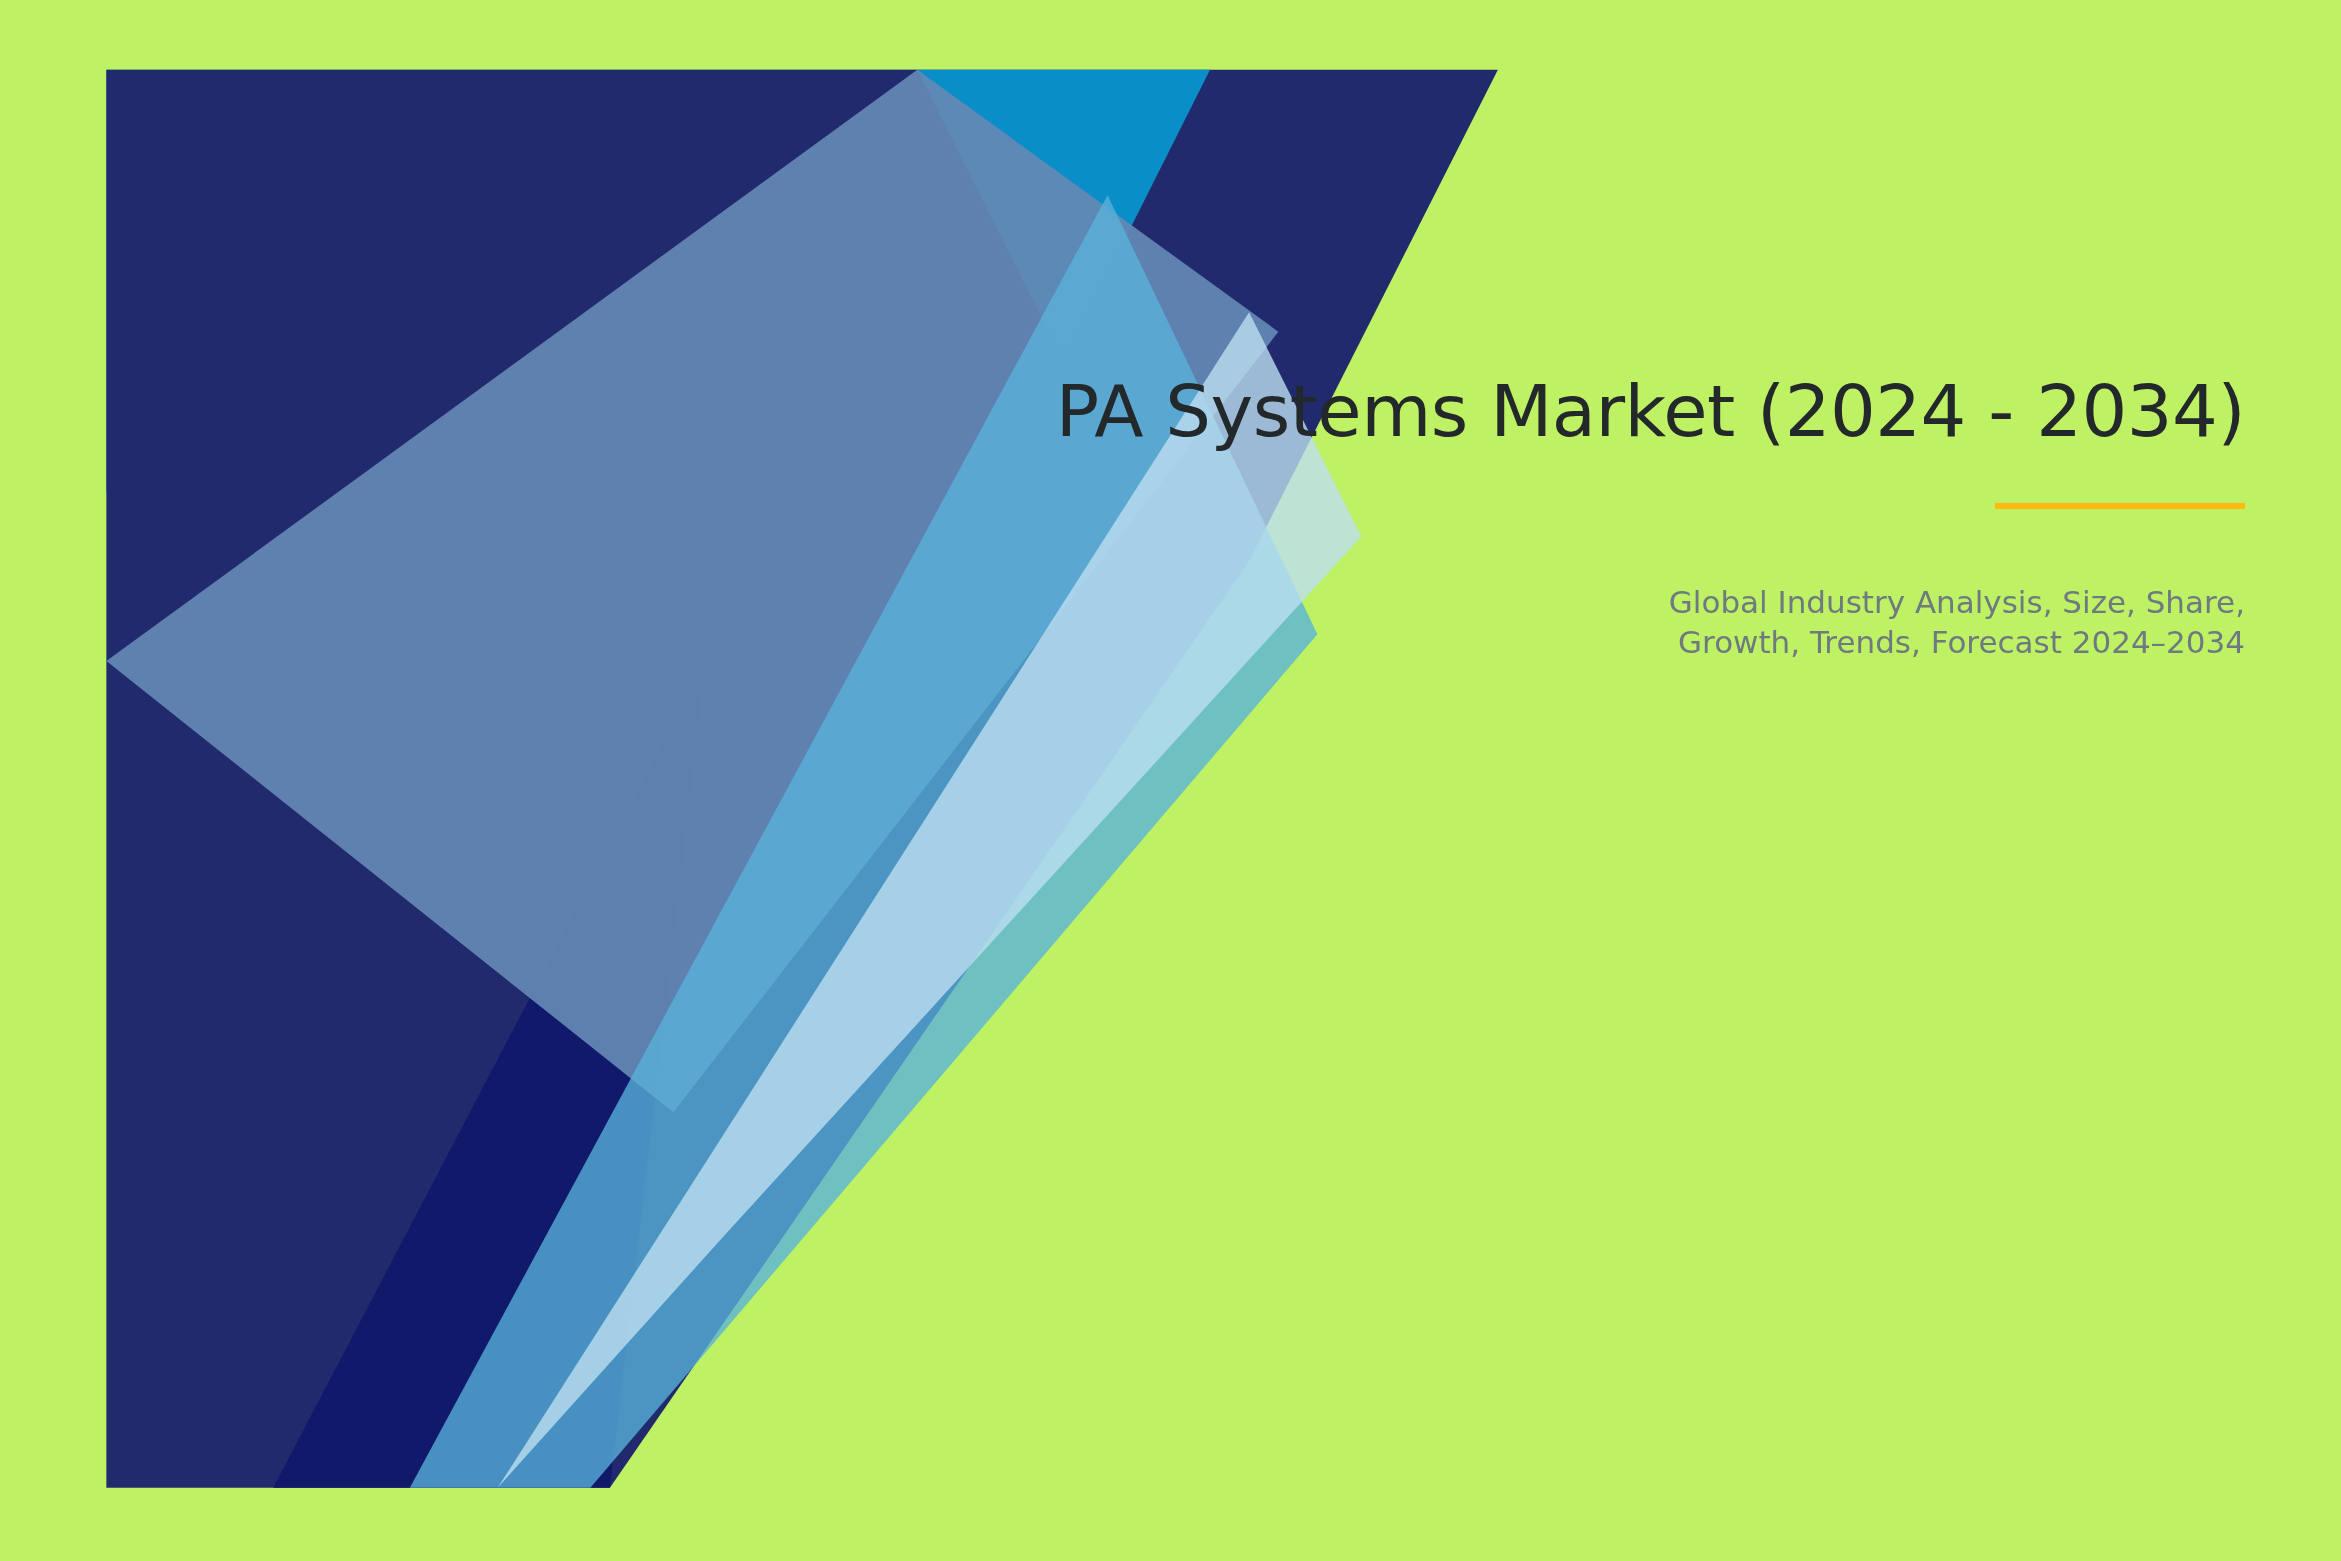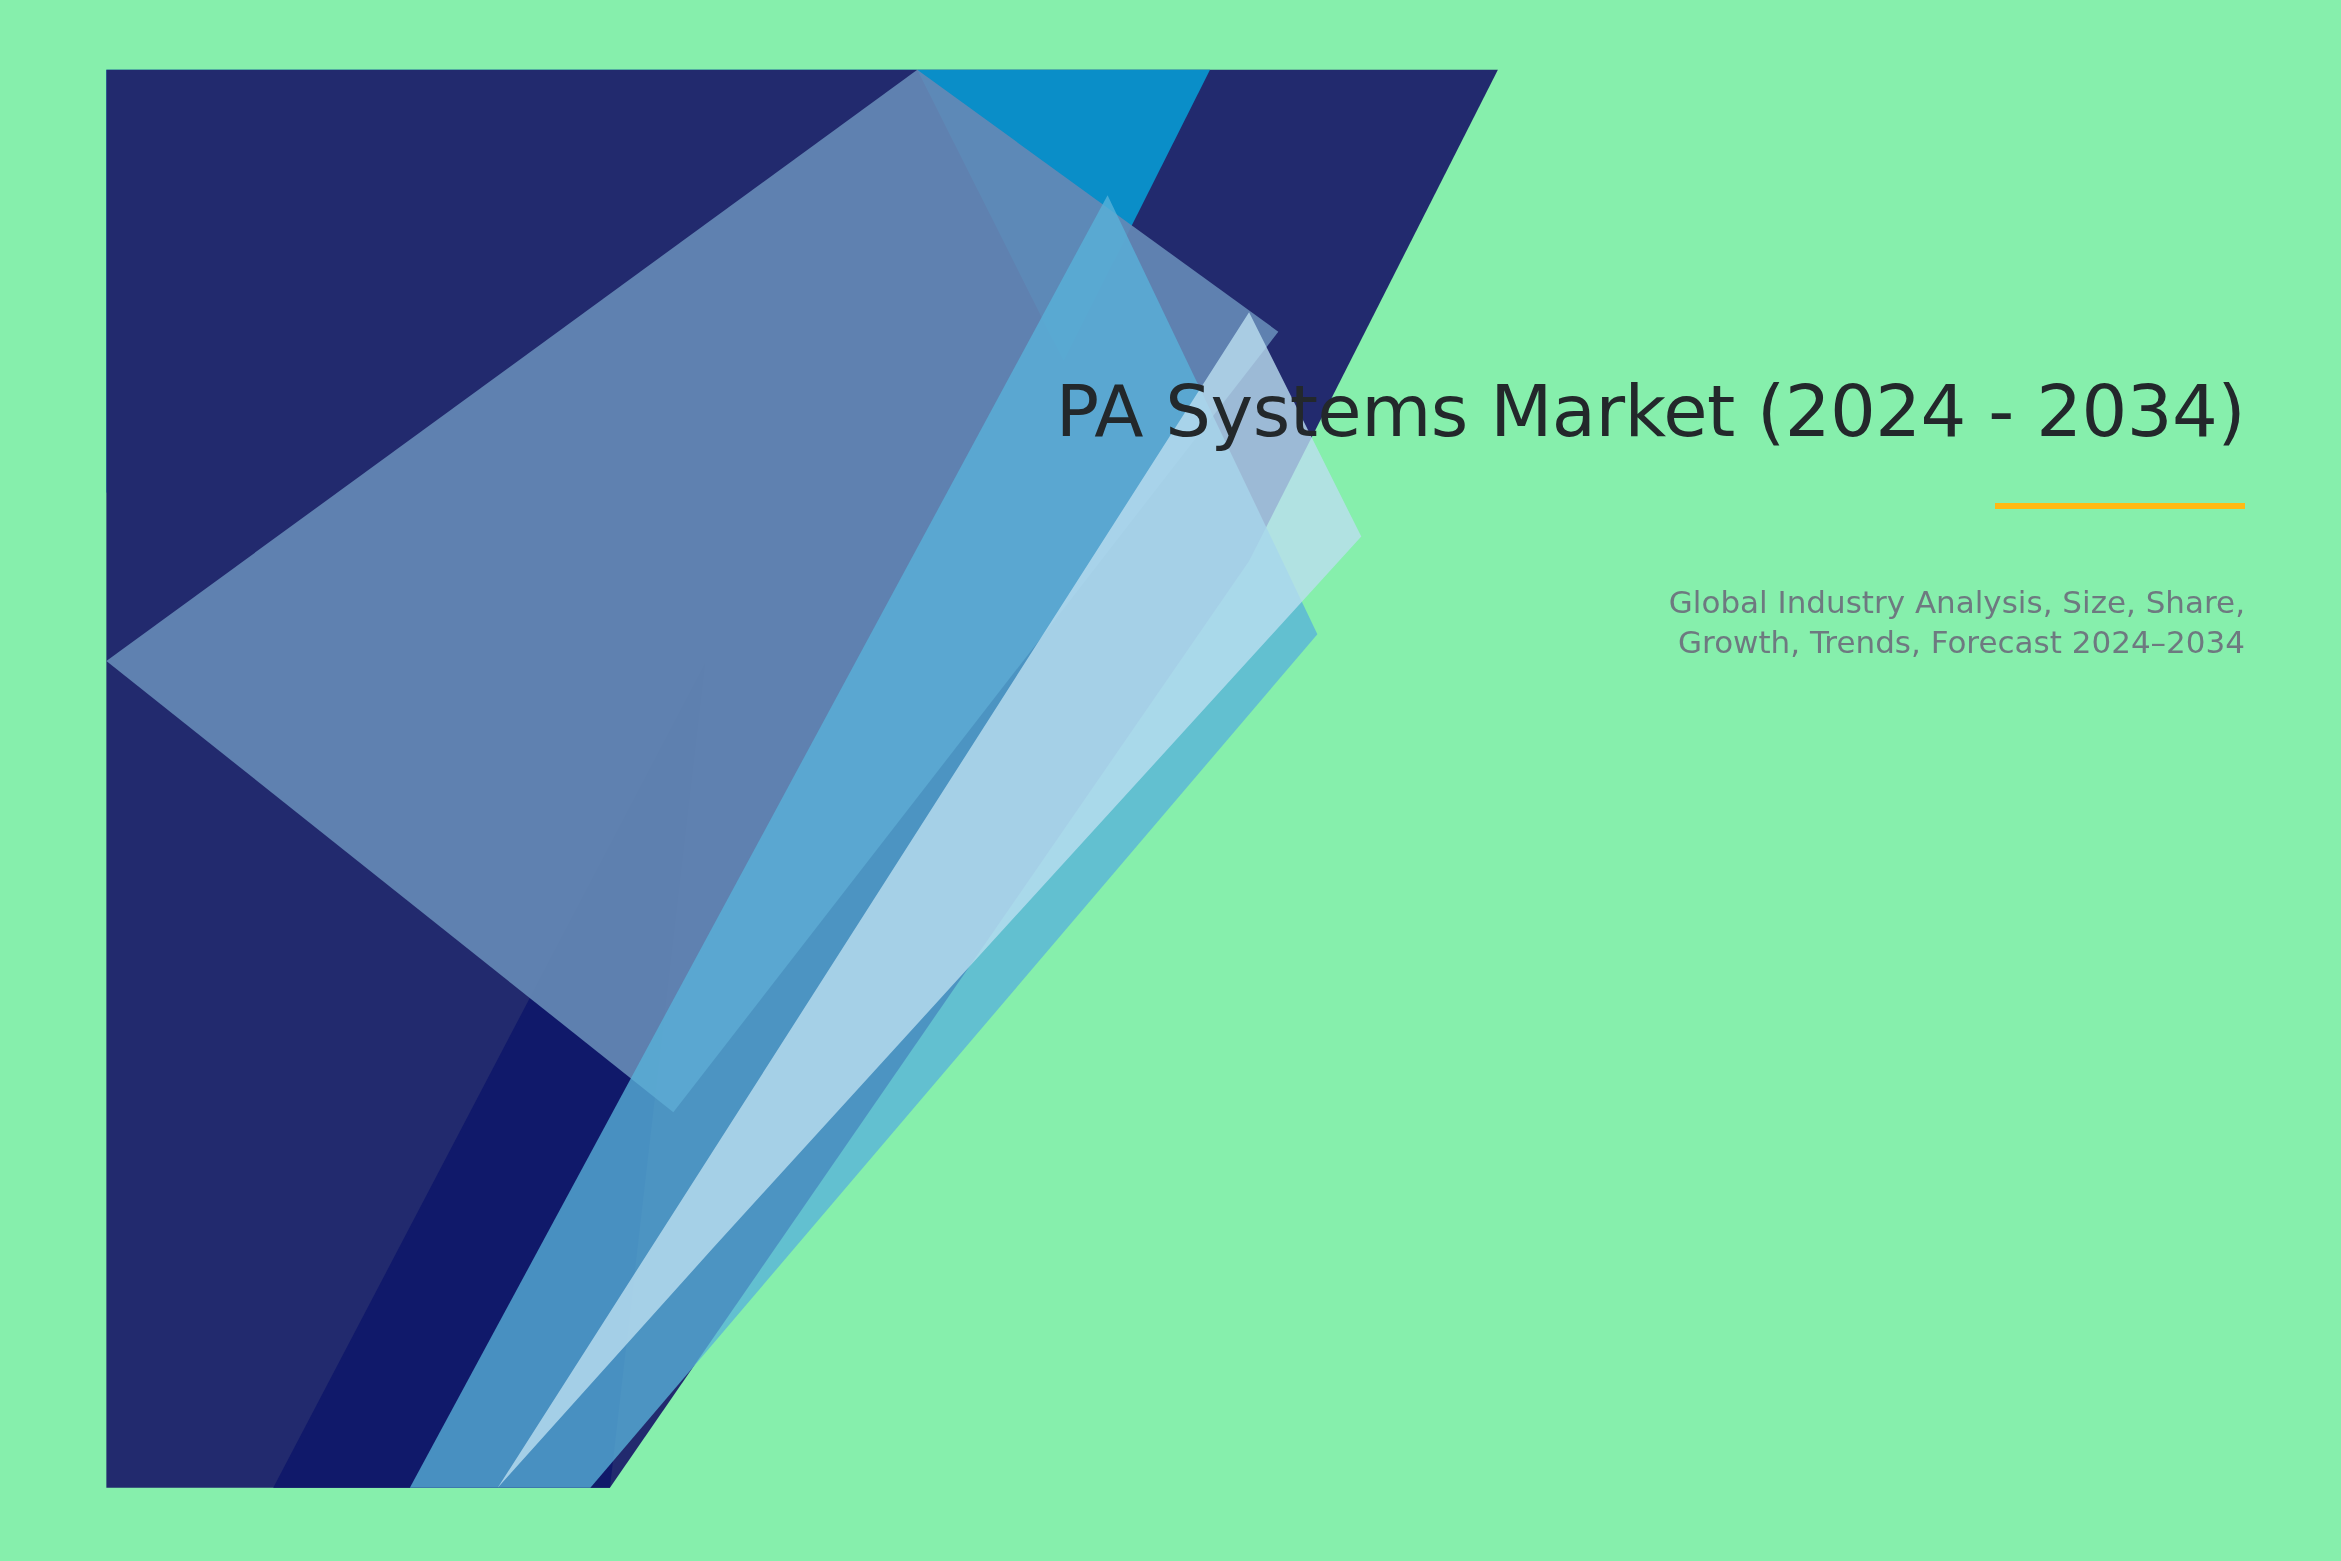--- a/index.html
+++ b/index.html
@@ -55,21 +55,21 @@
     font-weight: 400;
     font-size: 31px;
     line-height: 1.30;
     color: #6e7980;
     text-align: right;
   }
 </style>
 </head>
 <body>
 
-<div id="slide" style="background: #86efac;">
+<div id="slide" style="background: #bef264;">
 
   <svg id="artwork" viewBox="0 0 4800 3200" preserveAspectRatio="none">
     <g>
         <polygon points="218,143 1880,143 218,1010" fill="#0a8ec8"></polygon>
         <polygon points="218,143 3070,143 2560,1150 1250,3050 218,3050" fill="#222a6e"></polygon>
         <polygon points="2480,143 2180,740 1880,143" fill="#0a8ec8"></polygon>
         <polygon points="1445,1360 1250,3050 560,3050" fill="#10196a"></polygon>
         <polygon points="1880,143 2620,680 1380,2280 218,1355" fill="#6589b5" fill-opacity="0.92"></polygon>
         <polygon points="2270,400 2700,1300 1210,3050 840,3050" fill="#58b2da" fill-opacity="0.78"></polygon>
         <polygon points="2560,640 2790,1100 1460,2560 1020,3050" fill="#bcdff0" fill-opacity="0.8"></polygon>

